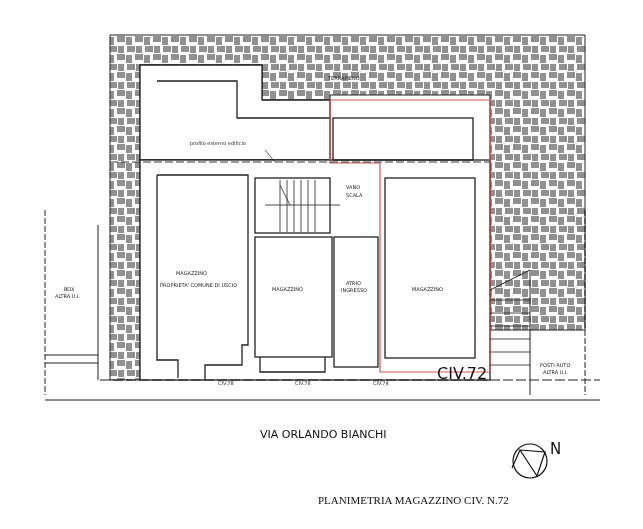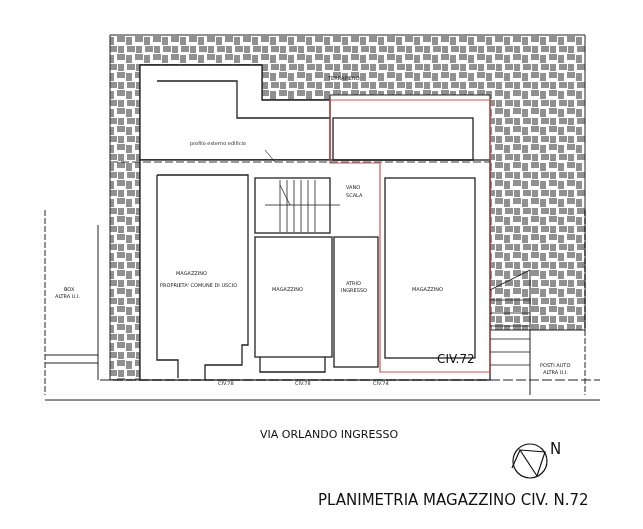--- a/index.html
+++ b/index.html
@@ -1,21 +1,21 @@
 <!DOCTYPE html>
 <html><head>
 <meta charset="utf-8">
 <style>
   html,body{margin:0;padding:0;background:#fff;}
   body{width:643px;height:529px;position:relative;overflow:hidden;font-family:"DejaVu Sans",sans-serif;}
   #plan{position:absolute;left:0;top:0;width:643px;height:529px;}
   .lbl{position:absolute;font-size:5px;color:#222;text-align:center;line-height:7px;white-space:nowrap;}
   .street{position:absolute;left:260px;top:428px;font-size:11px;color:#111;}
-  .title{position:absolute;left:318px;top:494px;font-size:15px;color:#111;line-height:13px;}
-  .civ{position:absolute;left:437px;top:352px;font-size:12px;color:#111;}
+  .title{position:absolute;left:318px;top:494px;font-size:11px;color:#111;line-height:13px;font-family:Liberation Serif, serif;}
+  .civ{position:absolute;left:437px;top:364px;font-size:16px;color:#111;}
   .north{position:absolute;left:550px;top:440px;font-size:15px;color:#111;}
 </style>
 </head>
 <body>
 
 <svg id="plan" viewBox="0 0 643 529" xmlns="http://www.w3.org/2000/svg">
   <defs>
     <pattern id="hatch" width="18" height="18" patternUnits="userSpaceOnUse">
       <rect width="18" height="18" fill="#fff"></rect>
       <g stroke="#222" stroke-width="1">
@@ -108,17 +108,17 @@
 <div class="lbl" style="left:412px;top:286px;">MAGAZZINO</div>
 <div class="lbl" style="left:64px;top:286px;">BOX</div>
 <div class="lbl" style="left:55px;top:293px;">ALTRA U.I.</div>
 <div class="lbl" style="left:540px;top:362px;">POSTI AUTO</div>
 <div class="lbl" style="left:543px;top:369px;">ALTRA U.I.</div>
 <div class="lbl" style="left:218px;top:380px;">CIV.78</div>
 <div class="lbl" style="left:295px;top:380px;">CIV.78</div>
 <div class="lbl" style="left:373px;top:380px;">CIV.74</div>
 <div class="civ">CIV.72</div>
 
-<div class="street">VIA ORLANDO INGRESSO</div>
+<div class="street">VIA ORLANDO BIANCHI</div>
 <div class="north">N</div>
 <div class="title">
   <div>PLANIMETRIA MAGAZZINO CIV. N.72</div>
 </div>
 
 </body></html>

